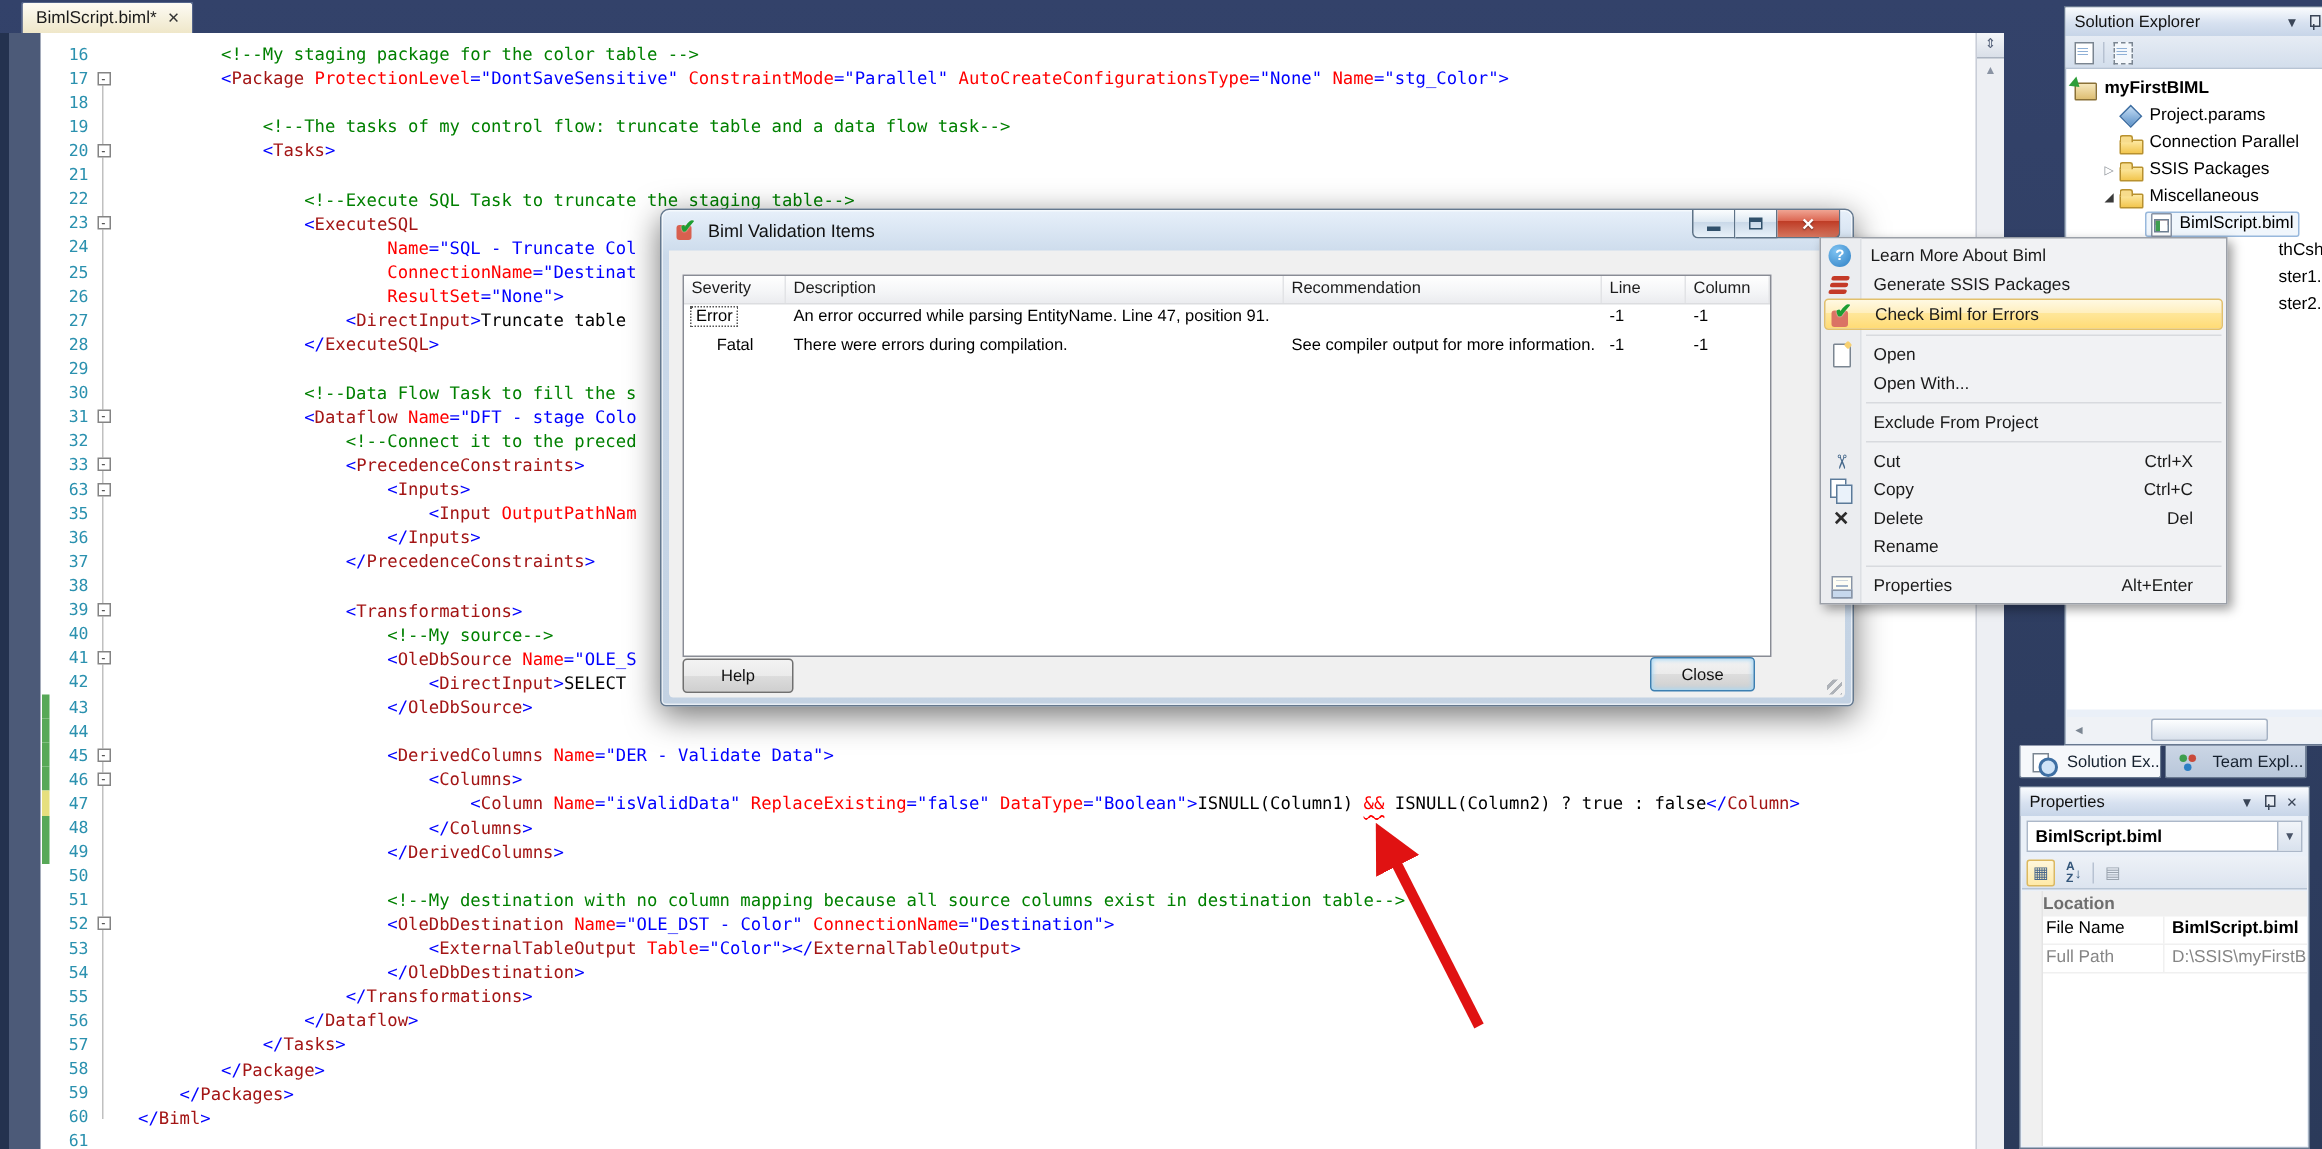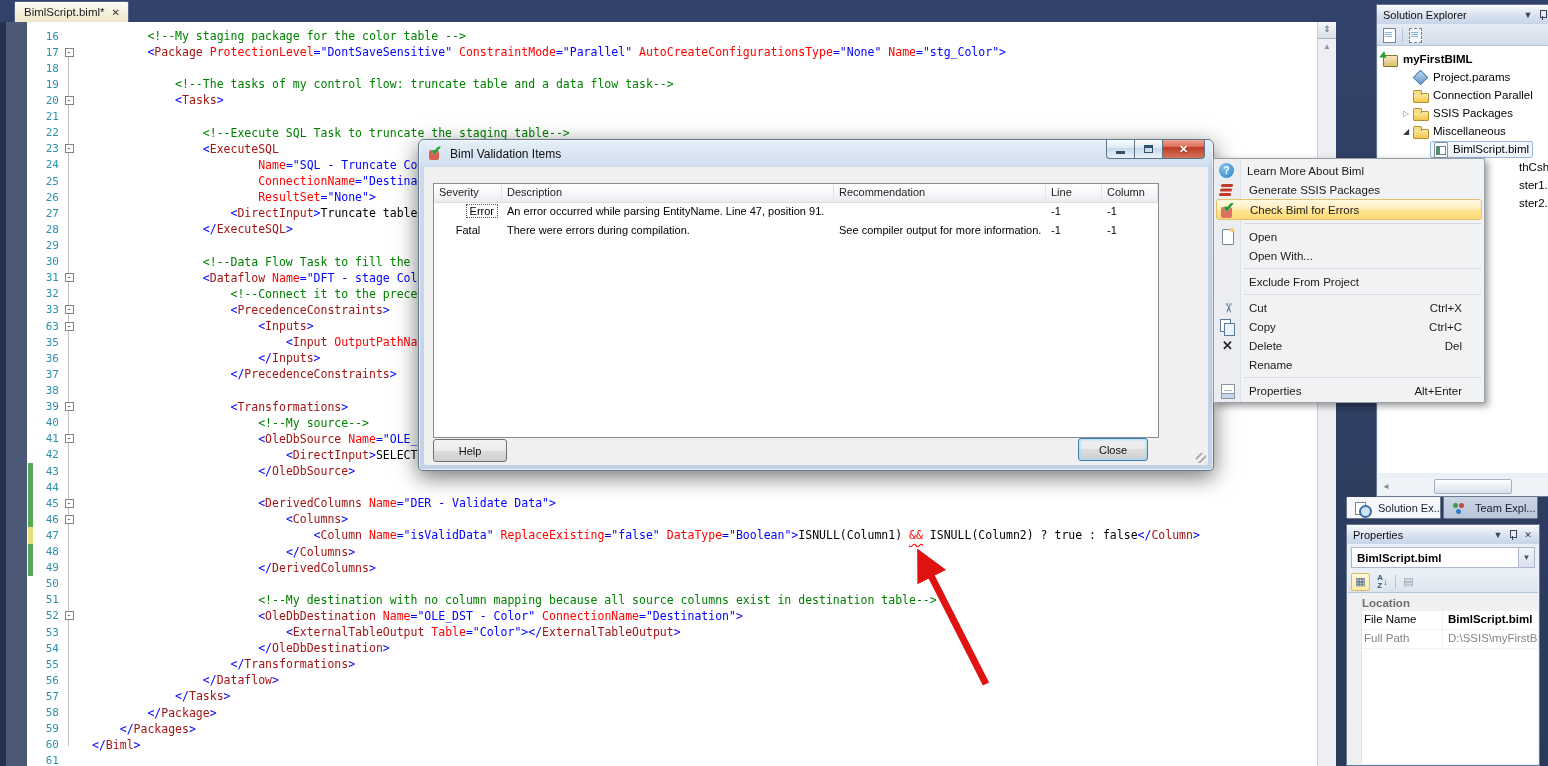--- a/index.html
+++ b/index.html
@@ -30,21 +30,21 @@
   .s-e{color:#FF0000;text-decoration-line:underline;text-decoration-style:wavy;text-decoration-color:#FF0000;text-underline-offset:3px}
   
   .vsb{position:absolute;right:0;top:0;width:19px;height:100%;background:#EDEFF3;border-left:1px solid #C9CED8}
   .vsb .split{height:17px;background:linear-gradient(#F4F6F9,#D9DFE8);border-bottom:1px solid #AAB3C0;text-align:center;font-size:9px;line-height:15px;color:#56627A}
   .vsb .up{height:15px;text-align:center;font-size:8px;line-height:15px;color:#8A93A3}
 
   
   .arrow-svg{position:absolute;left:0;top:0;z-index:5;pointer-events:none}
 
   
-  .dlg{position:absolute;left:418px;top:139px;width:796px;height:332px;z-index:10;border-radius:6px 6px 4px 4px;
+  .dlg{position:absolute;left:440px;top:139px;width:796px;height:332px;z-index:10;border-radius:6px 6px 4px 4px;
     background:linear-gradient(#E7F0FA,#CBDAEB 30px,#C3D2E3);border:1px solid #64788E;
     box-shadow:0 6px 22px rgba(0,0,0,.55), inset 0 0 0 1px rgba(255,255,255,.6)}
   .dlg-title{height:27px;display:flex;align-items:center;padding-left:9px;gap:6px;font-size:12px;color:#101010}
   .biml-val-icon{position:relative;width:16px;height:15px;flex:none}
   .biml-val-icon::before{content:"";position:absolute;left:1px;bottom:1px;width:10px;height:10px;background:#D8604F;border-radius:2px}
   .biml-val-icon::after{content:"✔";position:absolute;left:3px;top:-3px;font-size:13px;font-weight:bold;color:#1E9E33;text-shadow:0 0 1px #fff}
   .wb-group{position:absolute;top:0;right:8px;display:flex}
   .wb{height:19px;border:1px solid #5E7387;border-top:none;background:linear-gradient(#FBFDFE,#DDE8F2 45%,#C9D8E8 45%,#E8F1F9);
     display:flex;align-items:center;justify-content:center}
   .wb-min{width:29px;border-radius:0 0 0 4px}.wb-max{width:27px;border-left:none;border-right:none}
@@ -500,21 +500,21 @@
       <div class="lv">
         <div class="lv-head" id="lv-head">
             <span class="lv-hcell" style="width: 68px;">Severity</span>
             <span class="lv-hcell" style="width: 332px;">Description</span>
             <span class="lv-hcell" style="width: 212px;">Recommendation</span>
             <span class="lv-hcell" style="width: 56px;">Line</span>
             <span class="lv-hcell" style="width: 56px;">Column</span>
           </div>
         <div id="lv-body">
             <div class="lv-row">
-              <span class="lv-cell" style="width: 68px; text-align: right;"><span class="focus-cell">Error</span></span>
+              <span class="lv-cell" style="width: 68px;"><span class="focus-cell">Error</span></span>
               <span class="lv-cell" style="width: 332px;">An error occurred while parsing EntityName. Line 47, position 91.</span>
               <span class="lv-cell" style="width: 212px;"></span>
               <span class="lv-cell" style="width: 56px;">-1</span>
               <span class="lv-cell" style="width: 56px;">-1</span>
             </div>
             <div class="lv-row">
               <span class="lv-cell" style="width: 68px; text-align: center;">Fatal</span>
               <span class="lv-cell" style="width: 332px;">There were errors during compilation.</span>
               <span class="lv-cell" style="width: 212px;">See compiler output for more information.</span>
               <span class="lv-cell" style="width: 56px;">-1</span>

